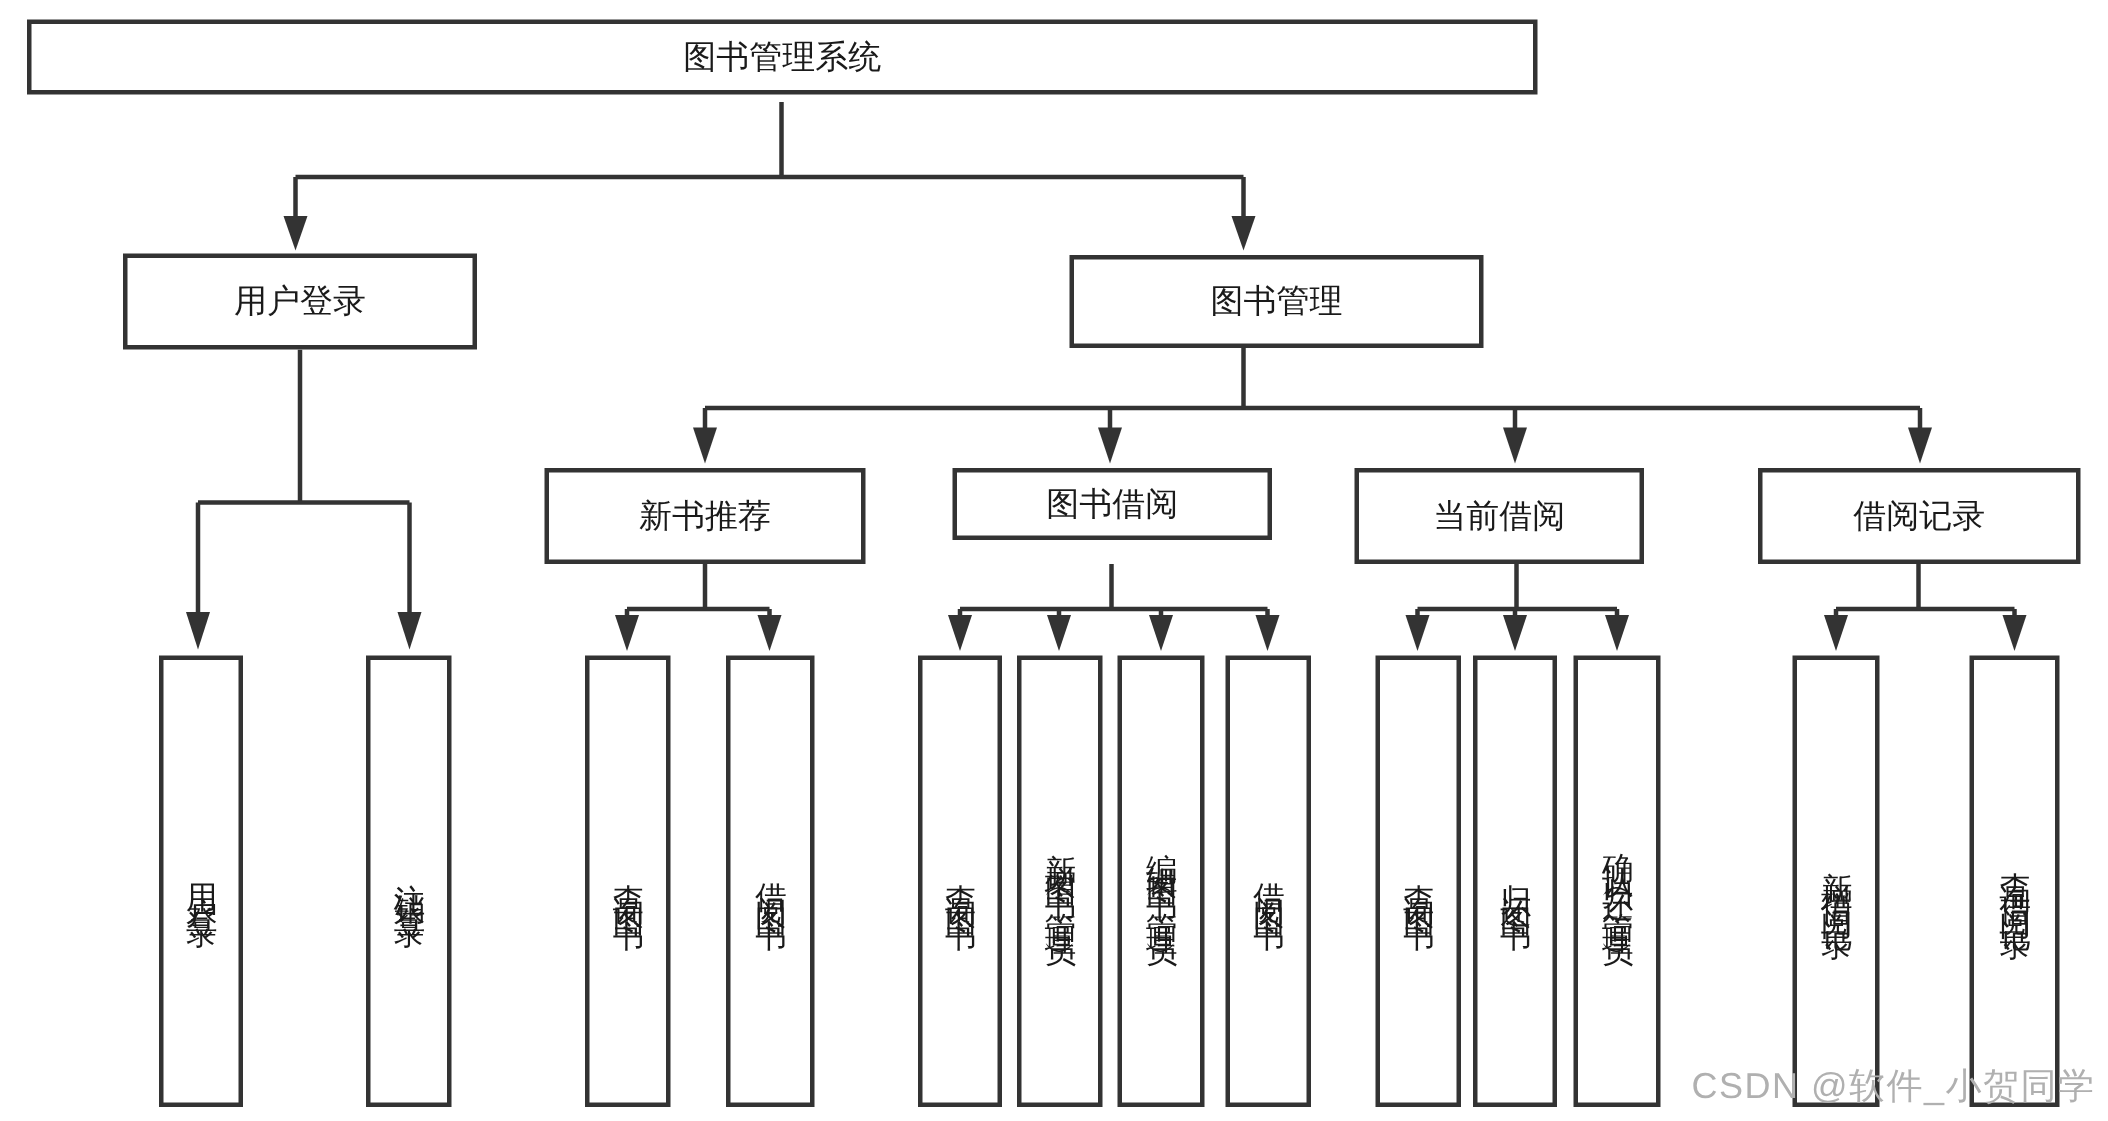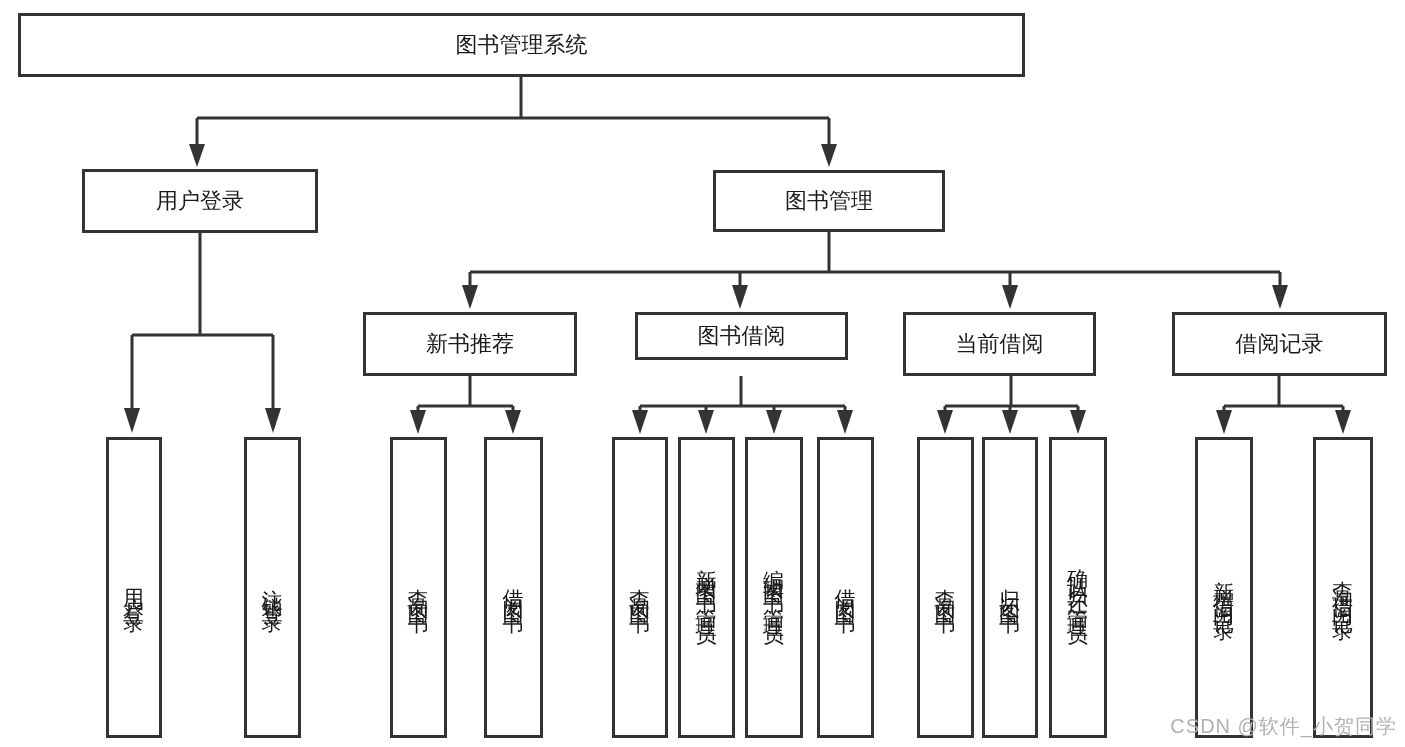--- a/index.html
+++ b/index.html
@@ -25,24 +25,24 @@
   .leaf{top:437px;height:301px;}
   .leaf .vtext{
     writing-mode:vertical-rl;
     text-orientation:mixed;
     letter-spacing:8px;
     font-size:21px;
     line-height:1;
     white-space:nowrap;
   }
   
-  .root{left:18px;top:13px;width:1007px;height:64px;}
+  .root{left:18px;top:13px;width:1007px;height:50px;}
   
   .l2-user{left:82px;top:169px;width:236px;height:64px;}
-  .l2-book{left:713px;top:170px;width:232px;height:62px;}
+  .l2-book{left:713px;top:170px;width:276px;height:62px;}
   
   .l3-1{left:363px;top:312px;width:214px;height:64px;text-align:center;}
   .l3-2{left:635px;top:312px;width:213px;height:48px;}
   .l3-3{left:903px;top:312px;width:193px;height:64px;}
   .l3-4{left:1172px;top:312px;width:215px;height:64px;}
   
   .leaf-1{left:106px;width:56px;}
   .leaf-2{left:244px;width:57px;}
   .leaf-3{left:390px;width:57px;}
   .leaf-4{left:484px;width:59px;}
@@ -51,21 +51,21 @@
   .leaf-7{left:745px;width:58px;}
   .leaf-8{left:817px;width:57px;}
   .leaf-9{left:917px;width:57px;}
   .leaf-10{left:982px;width:56px;}
   .leaf-11{left:1049px;width:58px;}
   .leaf-12{left:1195px;width:58px;}
   .leaf-13{left:1313px;width:60px;}
   .watermark{
     position:absolute;
     right:8px;bottom:7px;
-    font-size:20px;
+    font-size:24px;
     color:#b0b0b0;
     z-index:2;
     letter-spacing:1px;
     margin-top:48px;
   }
 </style>
 </head>
 <body>
 
 <div class="stage">

